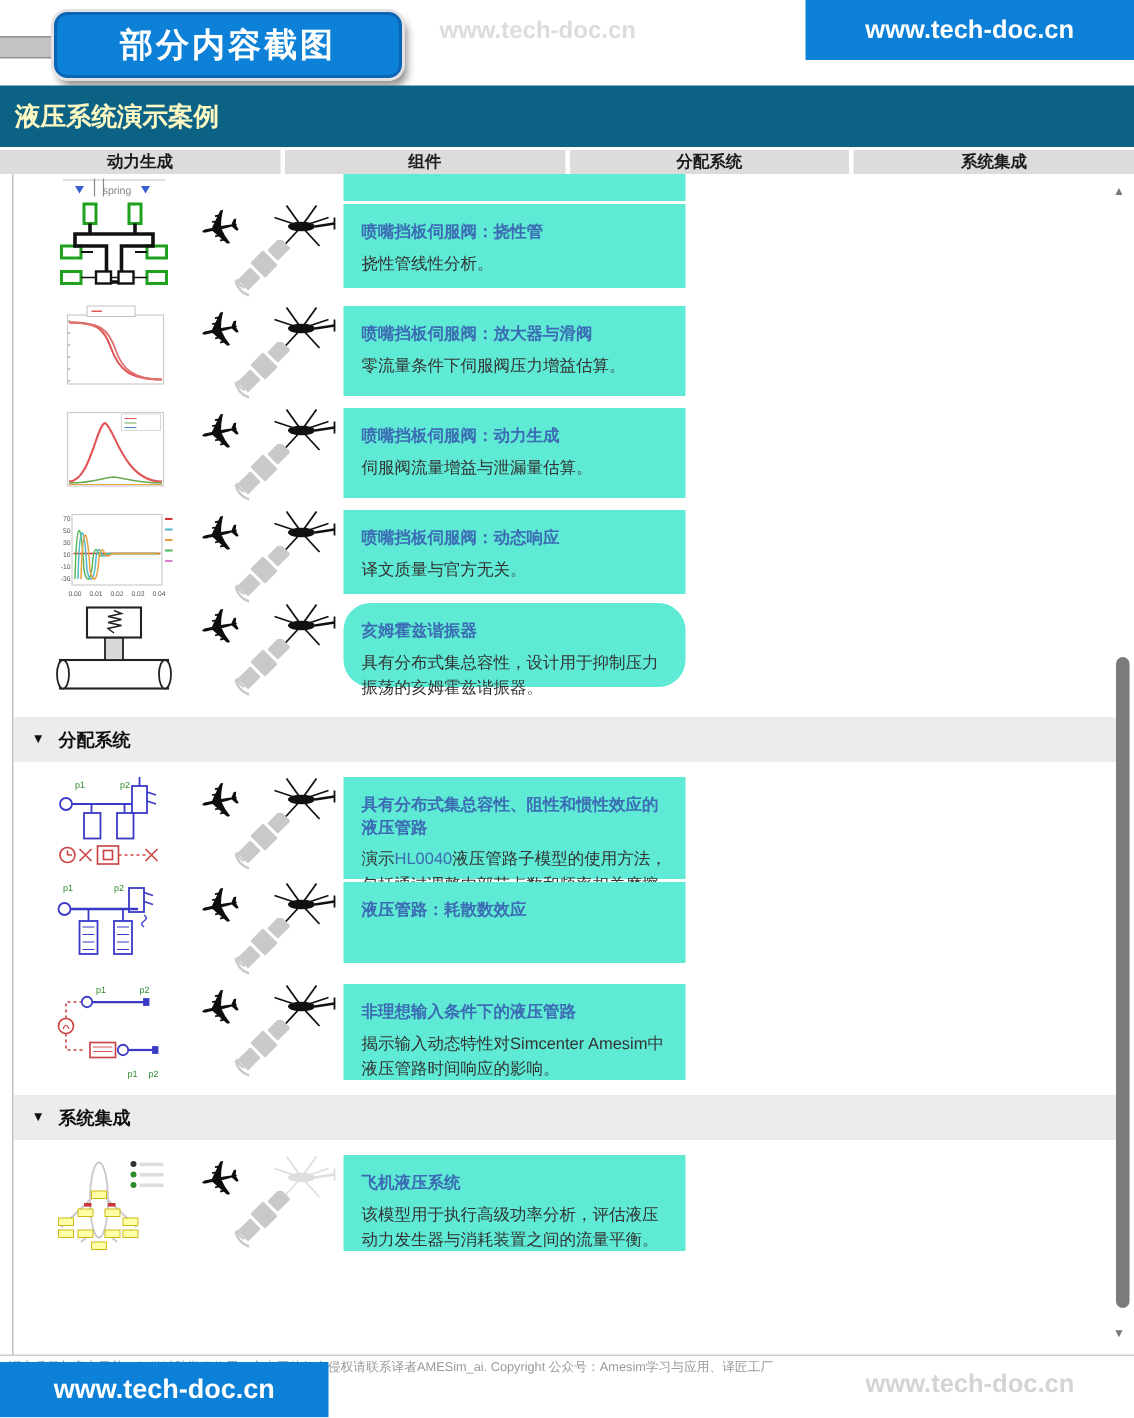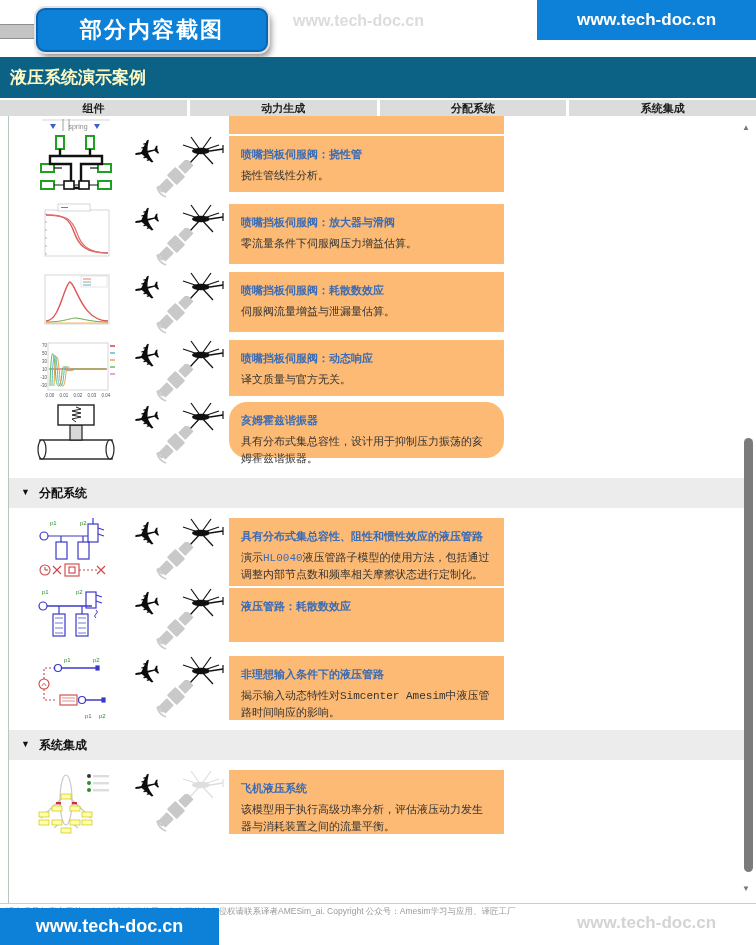--- a/index.html
+++ b/index.html
@@ -28,25 +28,25 @@
         border-left:1px solid #b9c6ba;overflow:hidden;}
   .bottom-line{position:absolute;left:0;top:903px;width:756px;border-top:1px solid #ccc;}
   .row{position:absolute;left:0;width:734px;}
   .thumb{position:absolute;left:27px;top:0;width:80px;overflow:hidden;}
   .icons{position:absolute;left:122px;top:0;width:98px;height:64px;}
   .plane{position:absolute;left:2px;top:2px;font-size:33px;color:#0d0d0d;
         transform:scaleX(-1) rotate(12deg);display:inline-block;line-height:1;}
   .heli{position:absolute;left:50px;top:2px;color:#111;}
   .icons[data-variant="dim"] .heli{color:#dedede;}
   .sat{position:absolute;left:22px;top:26px;color:#c9c9c9;}
-  .txt{position:absolute;left:220px;top:2px;width:275px;background:#fdba74;
+  .txt{position:absolute;left:220px;top:2px;width:228px;background:#5eead4;
         padding:11px 12px 0 12px;box-sizing:border-box;}
   .title{display:block;color:#3b6cb4;font-weight:bold;font-size:11px;margin-bottom:6px;
         text-decoration:none;cursor:pointer;}
-  .desc{font-size:11px;color:#333;line-height:1.5;font-family:Liberation Mono, monospace;}
+  .desc{font-size:11px;color:#333;line-height:1.5;}
   .inline-link{color:#3b6cb4;text-decoration:none;}
   .sec{position:absolute;left:0;width:737px;height:30px;background:#ececec;cursor:pointer;}
   .sec .tri{position:absolute;left:12px;top:9px;font-size:9px;color:#111;}
   .sec .lbl{position:absolute;left:30px;top:7px;font-size:12px;font-weight:bold;color:#111;}
   
   .sb-up{position:absolute;left:742px;top:123px;font-size:8px;color:#777;cursor:pointer;}
   .sb-down{position:absolute;left:742px;top:884px;font-size:8px;color:#777;cursor:pointer;}
   .sb-thumb{position:absolute;left:744px;top:438px;width:9px;height:434px;background:#7b7b7b;
         border-radius:5px;cursor:pointer;}
   
@@ -65,22 +65,22 @@
     <div class="badge-cord"></div>
     <div class="badge-ring"></div>
     <div class="badge">部分内容截图</div>
   </div>
   <div class="wm-top">www.tech-doc.cn</div>
   <div class="site-box-top">www.tech-doc.cn</div>
 
   <div class="hdr">液压系统演示案例</div>
 
   <div class="tabs">
+    <div class="tab">动力生成</div>
     <div class="tab">组件</div>
-    <div class="tab">动力生成</div>
     <div class="tab">分配系统</div>
     <div class="tab">系统集成</div>
   </div>
 
   <div class="content">
 
     <div class="row" style="top:0;height:18px;">
       <div class="thumb" style="height:18px;">
         <svg width="80" height="18" viewBox="0 0 80 18">
           <line x1="6" y1="4" x2="74" y2="4" stroke="#bbb" stroke-width="0.6"></line>
@@ -246,21 +246,21 @@
       <rect x="17" y="9" width="12" height="14" rx="1"></rect>
       <rect x="31" y="11" width="12" height="10" rx="1"></rect>
     </g>
     <g stroke="currentColor" stroke-width="1.6" fill="none">
       <path d="M10 32 a9 9 0 0 1 -5 -6"></path>
       <path d="M13 37 a14 14 0 0 1 -9 -10"></path>
     </g>
   </svg>
 </div>
       <div class="txt" style="height:60px;">
-        <a class="title">喷嘴挡板伺服阀：耗散数效应</a>
+        <a class="title">喷嘴挡板伺服阀：动力生成</a>
         <div class="desc">伺服阀流量增益与泄漏量估算。</div>
       </div>
     </div>
 
     <div class="row" style="top:222px;height:62px;">
       <div class="thumb" style="height:62px;">
         <svg width="80" height="62" viewBox="0 0 80 62">
           <rect x="12" y="5" width="60" height="47" fill="#fff" stroke="#ccc" stroke-width="0.8"></rect>
           <g font-size="4.5" fill="#555" text-anchor="end">
             <text x="11" y="9">70</text>

